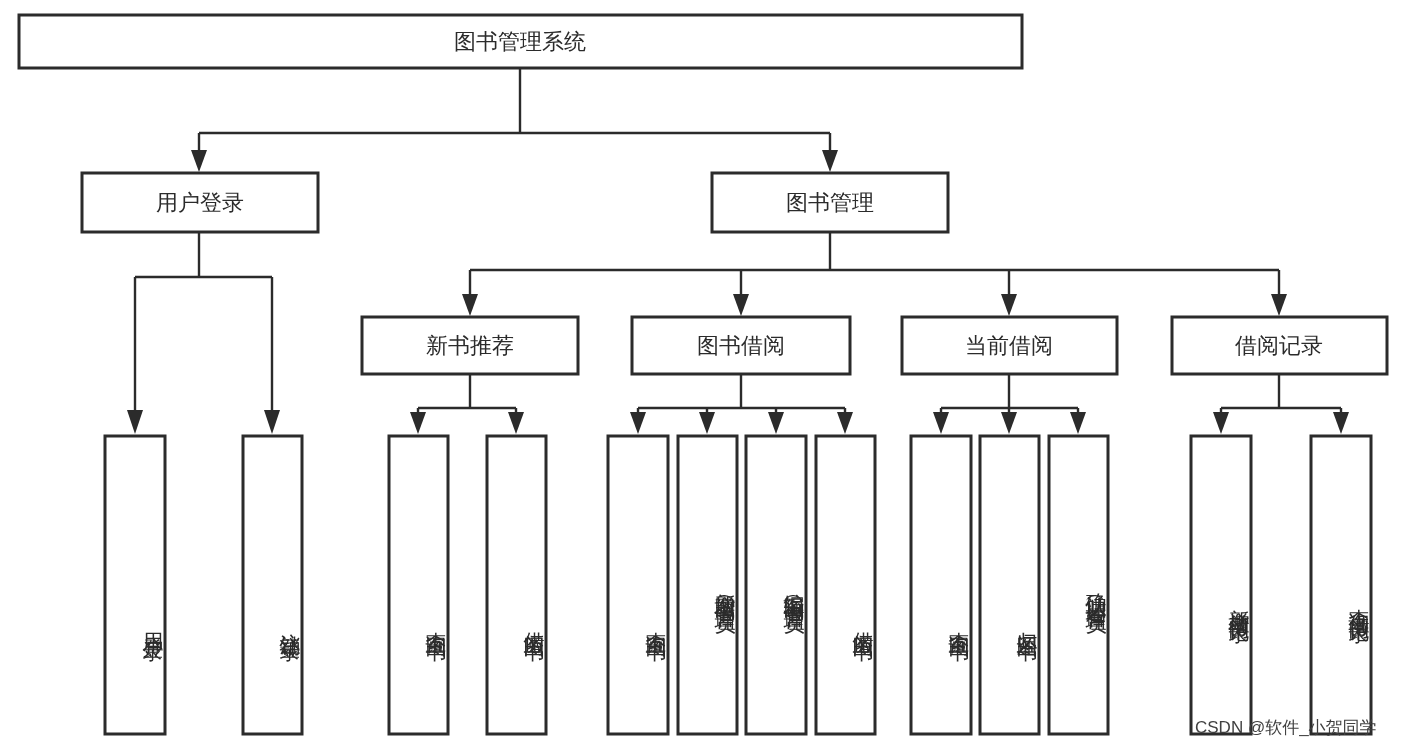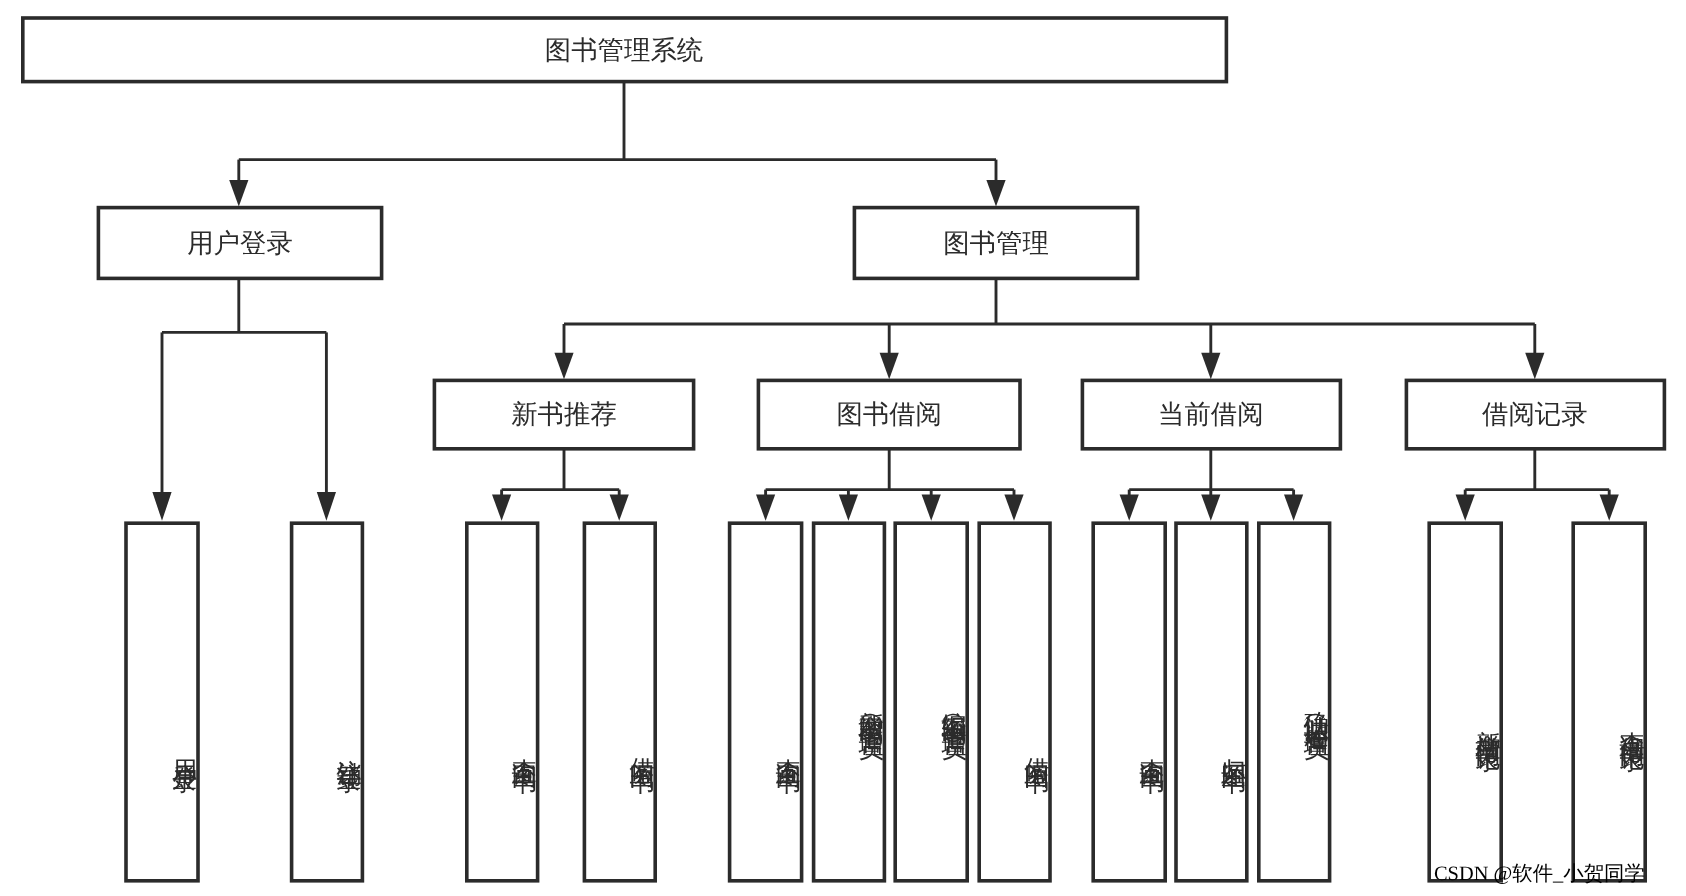--- a/index.html
+++ b/index.html
@@ -21,23 +21,23 @@
     color:#2b2b2b;
     letter-spacing:3px;
     display:flex;
     align-items:flex-start;
     justify-content:center;
     white-space:nowrap;
     pointer-events:none;
   }
   .watermark{
     position:absolute;
-    font-family:Liberation Serif, serif;
+    font-family:Liberation Sans, sans-serif;
     font-size:17px;
-    color:#000000;
+    color:#404040;
     white-space:nowrap;
   }
 </style>
 </head>
 <body>
 
 <div id="stage">
 
   <svg id="diagram" viewBox="0 0 1405 747">
 

